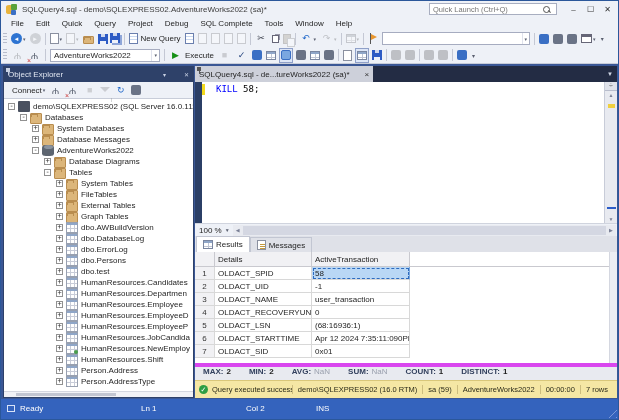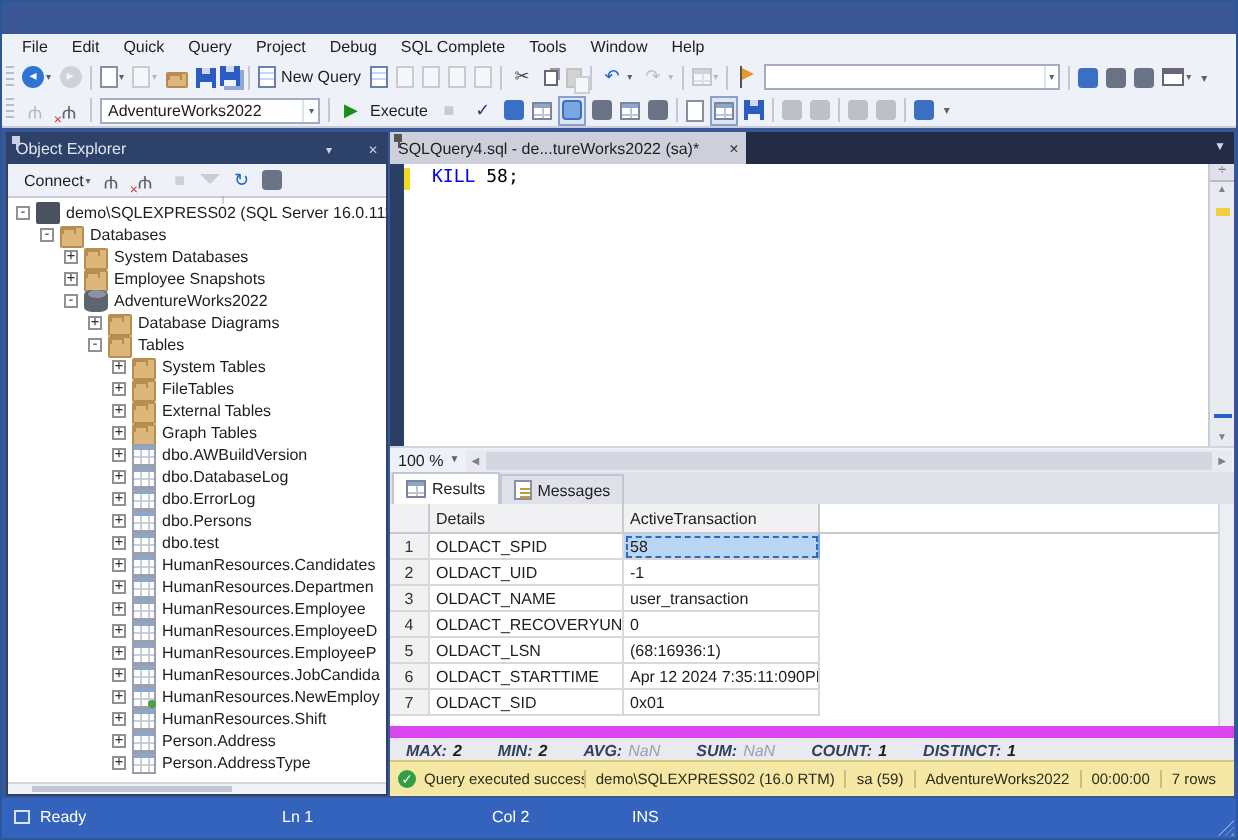--- a/index.html
+++ b/index.html
@@ -164,22 +164,22 @@
   .rgrid { display:grid; grid-template-columns:20px 97px 98px 1fr; }
   .gcell { height:13px; border-right:1px solid #d8d8d8; border-bottom:1px solid #d8d8d8;
            font-size:8px; display:flex; align-items:center; padding:0 3px; white-space:nowrap; overflow:hidden;}
   .ghead { height:15px; background:#f1f1f4; border-color:#c9c9cf; color:#1e1e1e;}
   .ghead.fill { background:#fff; border-right:none;}
   .gnum { background:#f1f1f4; justify-content:center; color:#333;}
   .gfill { border:none; border-bottom:none; }
   .selcell { background:#b9d7f5; outline:1px dashed #2d6bbf; outline-offset:-2px; border-right:1px solid #7aa7dd;}
   .grid-vsb { position:absolute; right:0; top:0; bottom:0; width:8px; background:#eceef3; border-left:1px solid #d4d7e0;}
 
-  .aggbar { height:17px; background:#e8eaf0; border-top:6px solid #d946ef; display:flex; align-items:flex-end;
-            padding-left:8px; gap:18px; flex:none;font-style:italic;}
+  .aggbar { height:17px; background:#e8eaf0; border-top:4px solid #d946ef; display:flex; align-items:flex-start;
+            padding-left:8px; gap:18px; flex:none;}
   .agg-item { display:flex; gap:3px; }
   .agg-l { color:#33415e; font-weight:bold; }
   .agg-v { font-weight:bold; color:#1e1e1e;}
   .agg-v.muted { color:#9aa0ae; font-weight:normal;}
 
   .execbar { height:18px; background:#f5e7a4; border-top:1px solid #d9c77a; display:flex; align-items:center;
              padding:0 4px; flex:none; font-size:7.5px; color:#2b2b1a;}
   .okic { width:9px; height:9px; border-radius:50%; background:#2f9e44; color:#fff; font-size:7px;
           display:flex; align-items:center; justify-content:center; margin-right:4px; flex:none;}
   .exec-msg { flex:1; white-space:nowrap; overflow:hidden;}
@@ -190,20 +190,37 @@
   .sb-item { position:absolute; top:5px; font-size:8px; }
   .sb-ic { position:absolute; left:6px; top:6px; width:8px; height:7px; border:1px solid #d8e2f8; }
   .sb-grip { position:absolute; right:1px; bottom:1px; width:8px; height:8px;
      background:linear-gradient(135deg, transparent 0 50%, #7a99d8 50% 55%, transparent 55% 70%, #7a99d8 70% 75%, transparent 75% 90%, #7a99d8 90%);}
 </style>
 </head>
 <body>
 
 <div class="win">
 
+  <div class="titlebar">
+    <span class="appicon">
+        <span class="a1"></span>
+        <span class="a2"></span>
+        <span class="a3"></span>
+      </span>
+    <span class="title-text">SQLQuery4.sql - demo\SQLEXPRESS02.AdventureWorks2022 (sa)*</span>
+    <span class="quicklaunch">
+      <input placeholder="Quick Launch (Ctrl+Q)" style="">
+      <span class="mag"></span>
+    </span>
+    <span class="winbtns">
+      <span class="winbtn">–</span>
+      <span class="winbtn">☐</span>
+      <span class="winbtn">✕</span>
+    </span>
+  </div>
 
   <div class="menubar" id="menubar">
       <span class="menu-item">File</span>
       <span class="menu-item">Edit</span>
       <span class="menu-item">Quick</span>
       <span class="menu-item">Query</span>
       <span class="menu-item">Project</span>
       <span class="menu-item">Debug</span>
       <span class="menu-item">SQL Complete</span>
       <span class="menu-item">Tools</span>
@@ -422,21 +439,21 @@
           <span class="tlabel">Databases</span>
         </div>
         <div class="trow" style="padding-left: 28px;">
           <span class="exp">+</span>
           <span class="ic folder"></span>
           <span class="tlabel">System Databases</span>
         </div>
         <div class="trow" style="padding-left: 28px;">
           <span class="exp">+</span>
           <span class="ic folder"></span>
-          <span class="tlabel">Employee Snapshots</span>
+          <span class="tlabel">Database Messages</span>
         </div>
         <div class="trow" style="padding-left: 28px;">
           <span class="exp">-</span>
           <span class="ic dbic"></span>
           <span class="tlabel">AdventureWorks2022</span>
         </div>
         <div class="trow" style="padding-left: 40px;">
           <span class="exp">+</span>
           <span class="ic folder"></span>
           <span class="tlabel">Database Diagrams</span>

